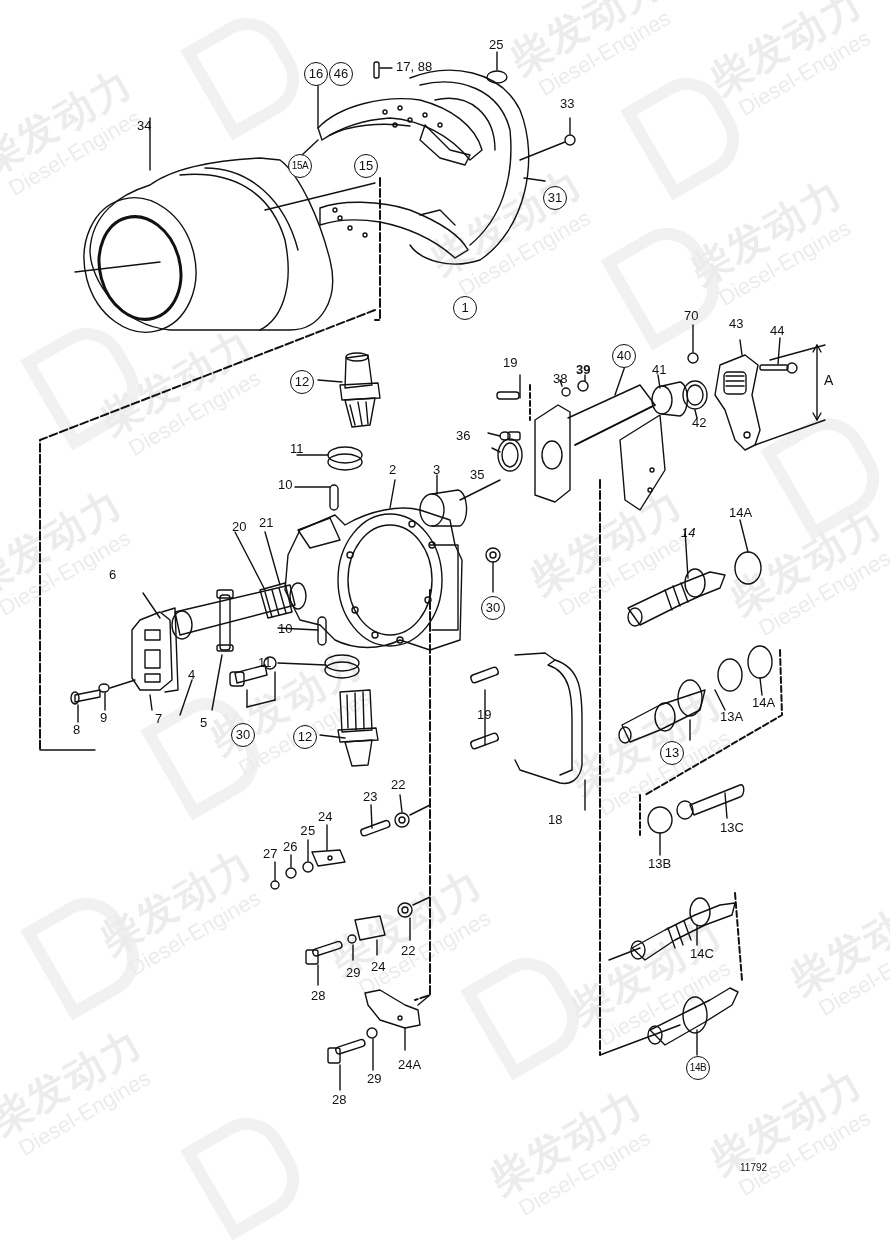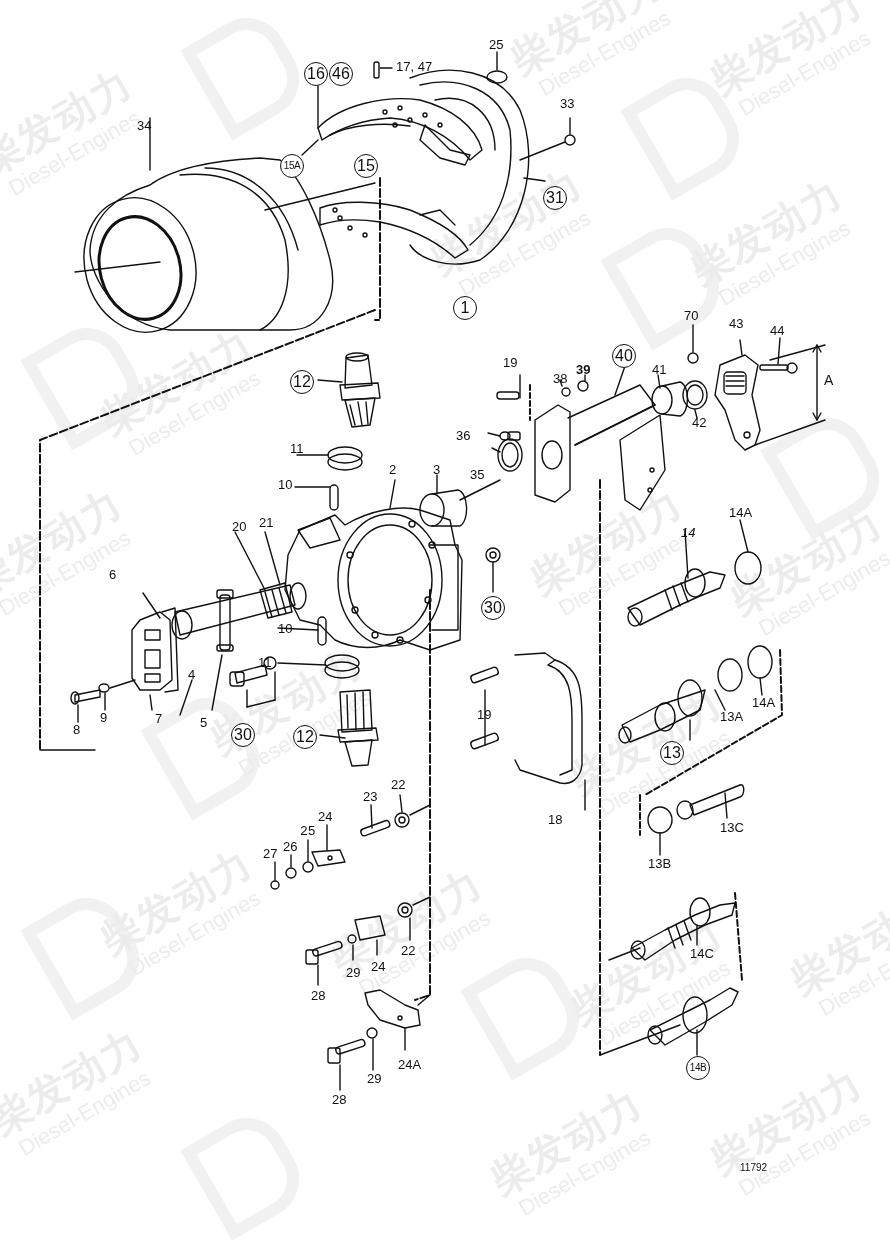--- a/index.html
+++ b/index.html
@@ -36,21 +36,21 @@
       line-height: 14px;
       color: #111;
       white-space: nowrap;
     }
     .lbl.circ {
       width: 22px; height: 22px;
       border: 1.4px solid #111;
       border-radius: 50%;
       text-align: center;
       line-height: 22px;
-      font-size: 16px;
+      font-size: 13px;
       background: #fff;
     }
     .lbl.circ.sm { font-size: 10px; letter-spacing: -0.5px; }
     .drawing-no {
       position: absolute;
       left: 740px; top: 1162px;
       font-size: 10px;
     }
   </style>
 </head>
@@ -508,24 +508,24 @@
   <span class="lbl circ" style="left:660px;top:741px;">13</span>
   <span class="lbl" style="left:720px;top:710px;">13A</span>
   <span class="lbl" style="left:648px;top:857px;">13B</span>
   <span class="lbl" style="left:720px;top:821px;">13C</span>
   <span class="lbl" style="left:681px;top:526px;font-style:italic;">14</span>
   <span class="lbl" style="left:729px;top:506px;">14A</span>
   <span class="lbl" style="left:752px;top:696px;">14A</span>
   <span class="lbl circ sm" style="left:686px;top:1056px;">14B</span>
   <span class="lbl" style="left:690px;top:947px;">14C</span>
   <span class="lbl circ" style="left:329px;top:154px;margin-left:25px;">15</span>
-  <span class="lbl circ sm" style="left:280px;top:154px;">15A</span>
+  <span class="lbl circ sm" style="left:288px;top:154px;">15A</span>
   <span class="lbl circ" style="left:304px;top:62px;">16</span>
   <span class="lbl circ" style="left:329px;top:62px;">46</span>
-  <span class="lbl" style="left:396px;top:60px;">17, 47</span>
+  <span class="lbl" style="left:396px;top:60px;">17, 88</span>
   <span class="lbl" style="left:548px;top:813px;">18</span>
   <span class="lbl" style="left:477px;top:708px;">19</span>
   <span class="lbl" style="left:232px;top:520px;">20</span>
   <span class="lbl" style="left:259px;top:516px;">21</span>
   <span class="lbl" style="left:391px;top:778px;">22</span>
   <span class="lbl" style="left:401px;top:944px;">22</span>
   <span class="lbl" style="left:363px;top:790px;">23</span>
   <span class="lbl" style="left:318px;top:810px;">24</span>
   <span class="lbl" style="left:371px;top:960px;">24</span>
   <span class="lbl" style="left:398px;top:1058px;">24A</span>

